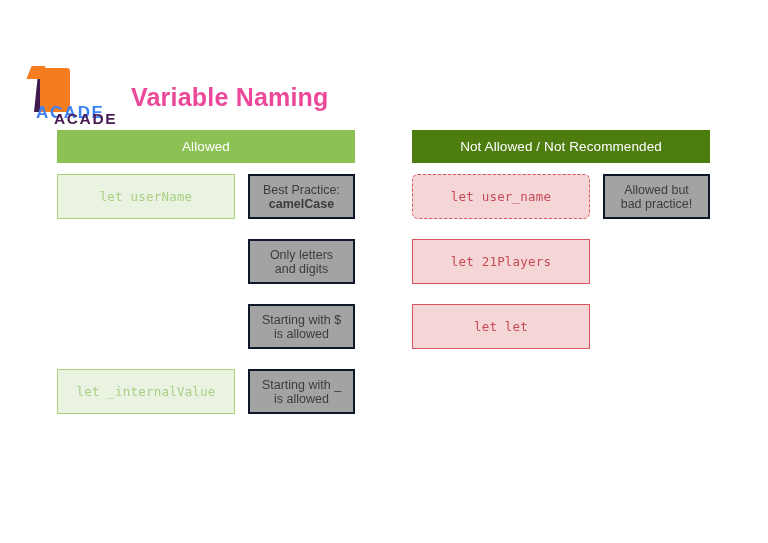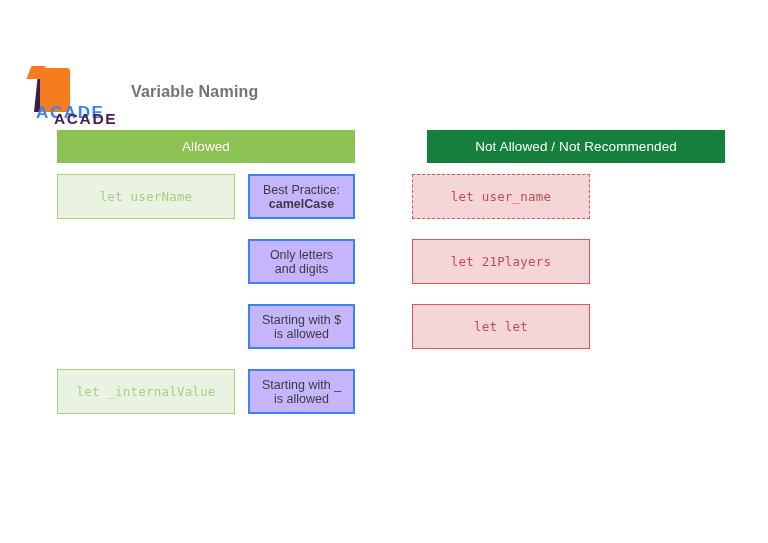--- a/index.html
+++ b/index.html
@@ -77,23 +77,23 @@
     font-weight: 700;
     letter-spacing: 1.6px;
     color: #4a1b54;
     line-height: 1;
   }
 
   .slide-title {
     position: absolute;
     left: 131px;
     top: 83px;
-    font-size: 16px;
+    font-size: 25px;
     font-weight: 700;
-    color: #737373;
+    color: #ec4899;
     letter-spacing: 0.2px;
     white-space: nowrap;
   }
 
   
   .columns {
     position: absolute;
     left: 0;
     top: 130px;
     width: 744px;
@@ -111,21 +111,21 @@
     height: 33px;
     line-height: 33px;
     text-align: center;
     color: #ffffff;
     font-size: 13.5px;
     letter-spacing: 0.1px;
     width: 298px;
     box-sizing: border-box;
   }
   .col-header.green { background: #8cc153; }
-  .col-header.red   { background: #15803d; margin-left: 15px; }
+  .col-header.red   { background: #4d7c0f; }
 
   .rows { margin-top: 11px; }
 
   .row {
     position: relative;
     height: 45px;
     margin-bottom: 20px;
   }
 
   .code-box {
@@ -147,31 +147,32 @@
     border: 1.5px solid #a8d275;
     color: #a9cf85;
   }
   .code-box.red {
     background: #f5d6d6;
     border: 1.5px solid #d9555c;
     color: #c74a56;
   }
   .code-box.red.dashed {
     border-style: dashed;
+    border-radius: 6px;
   }
 
   .note-box {
     position: absolute;
     left: 191px;
     top: 0;
     width: 107px;
     height: 45px;
     box-sizing: border-box;
-    background: #c4b5fd;
-    border: 2px solid #3b82f6;
+    background: #a3a3a3;
+    border: 2px solid #0f172a;
     display: flex;
     flex-direction: column;
     align-items: center;
     justify-content: center;
     color: #3c3c3e;
     font-size: 12.5px;
     line-height: 14px;
     text-align: center;
     padding: 0 3px;
   }
@@ -231,20 +232,24 @@
 
     </div>
   </div>
 
   <div class="column column-not-allowed">
     <div class="col-header red">Not Allowed / Not Recommended</div>
     <div class="rows">
 
       <div class="row">
         <div class="code-box red dashed">let user_name</div>
+        <div class="note-box">
+          <span class="note-line">Allowed but</span>
+          <span class="note-line">bad practice!</span>
+        </div>
       </div>
 
       <div class="row">
         <div class="code-box red">let 21Players</div>
       </div>
 
 
       <div class="row">
         <div class="code-box red">let let</div>
       </div>

